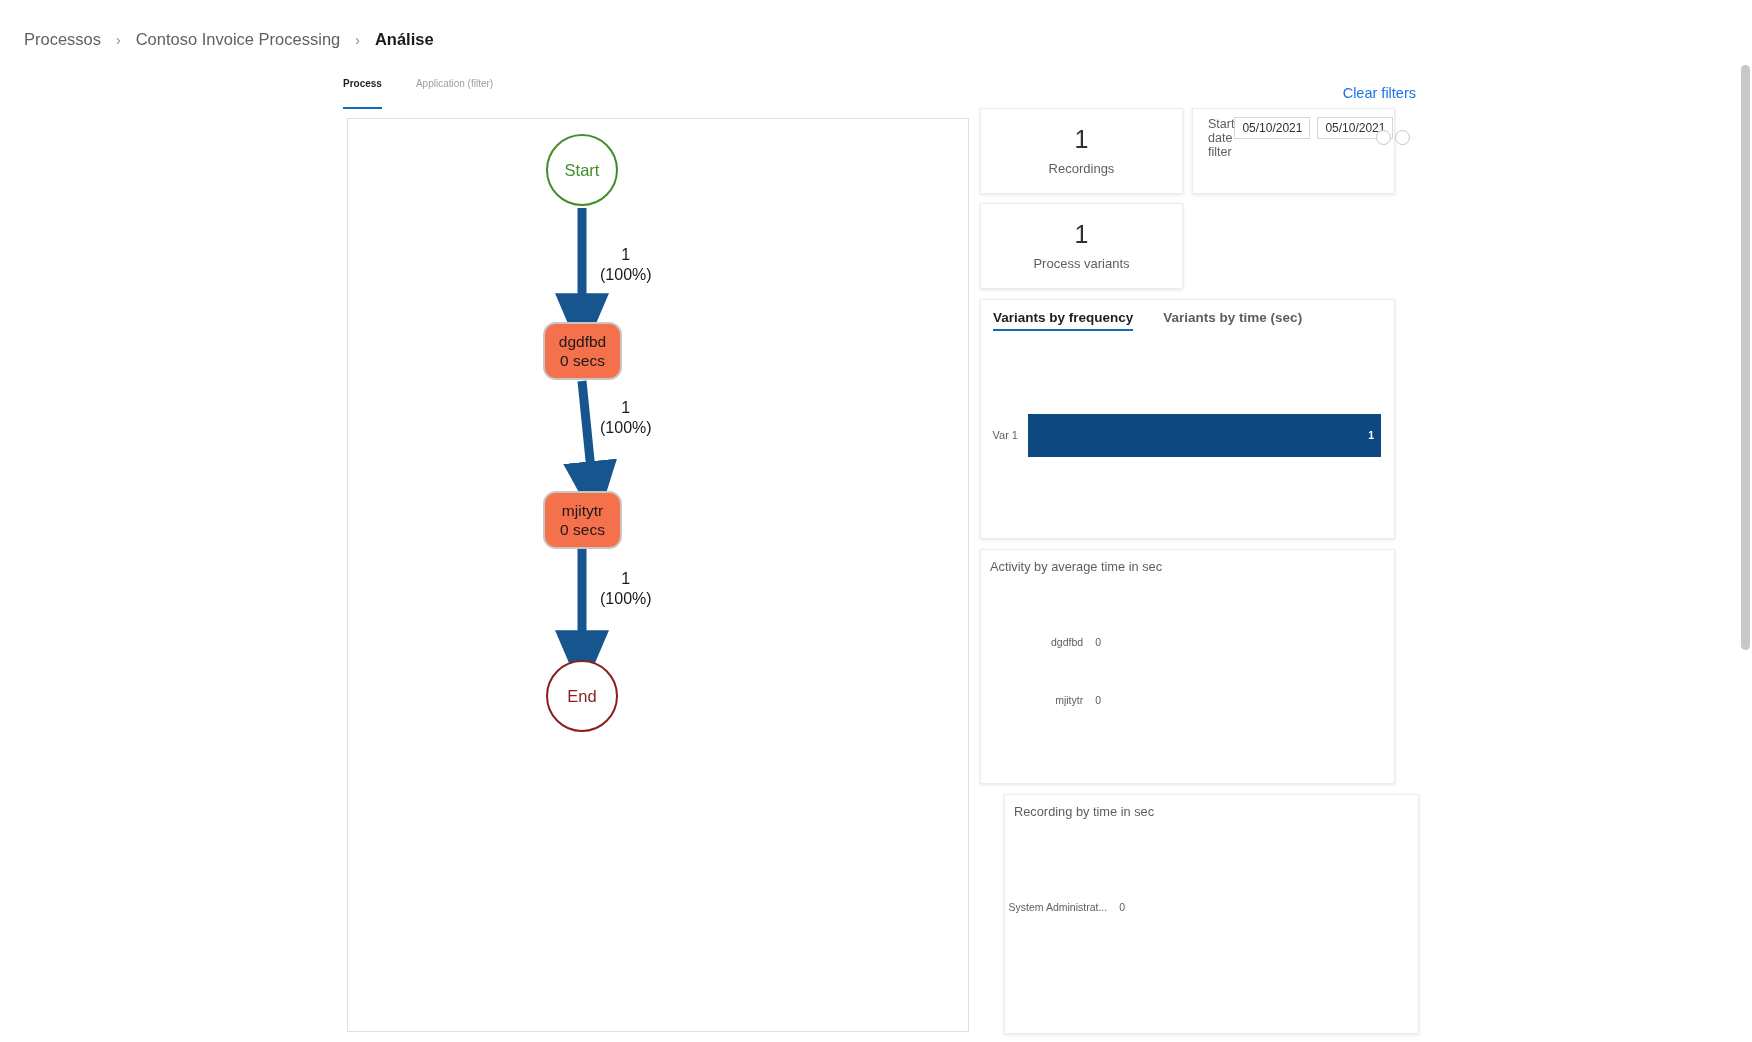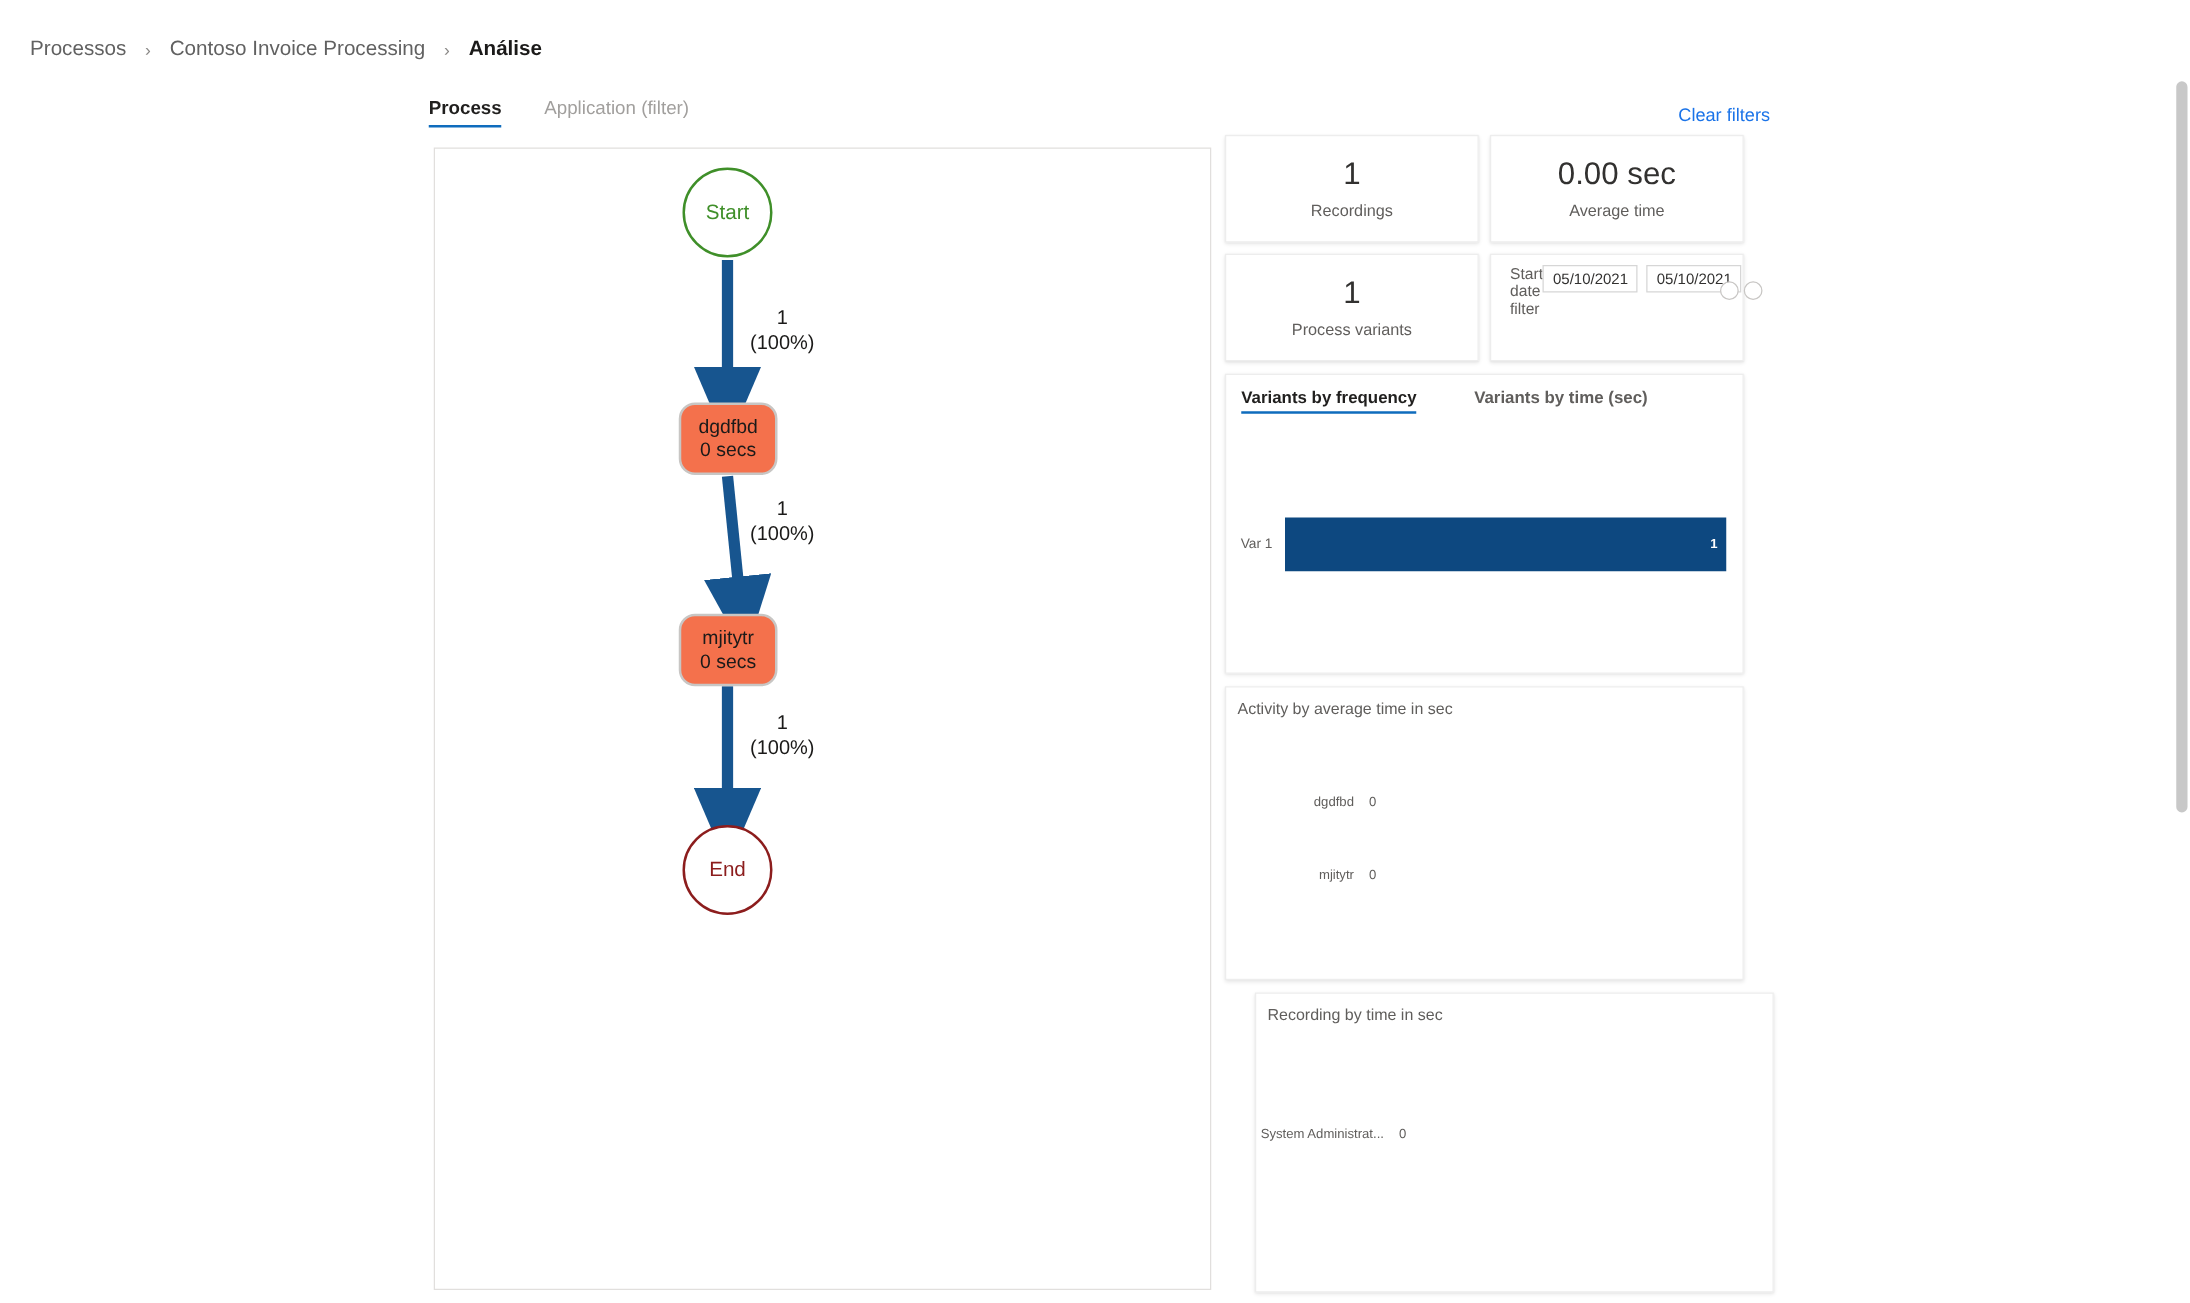--- a/index.html
+++ b/index.html
@@ -21,21 +21,21 @@
   .bc-item { color: #616161; cursor: pointer; white-space: nowrap; }
   .bc-item.current { color: #1b1a19; font-weight: 700; cursor: default; }
   .bc-sep { color: #8a8886; font-size: 14px; line-height: 1; }
 
   
   .tabs-row {
     position: absolute; left: 343px; top: 78px;
     display: flex; align-items: flex-end; gap: 34px;
   }
   .tab {
-    font-size: 15px; padding-bottom: 7px; cursor: pointer;
+    font-size: 10px; padding-bottom: 20px; cursor: pointer;
     position: relative; white-space: nowrap;
   }
   .tab.active { color: #201f1e; font-weight: 700; }
   .tab.active::after {
     content: ""; position: absolute; left: 0; right: 0; bottom: 0;
     height: 2.5px; background: #0f6cbd;
   }
   .tab.inactive { color: #a19f9d; font-weight: 400; }
 
   .clear-filters {
@@ -90,21 +90,21 @@
   .df-knob {
     position: absolute; top: 0; width: 15px; height: 15px; border-radius: 50%;
     background: #fff; border: 1.4px solid #c8c6c4;
   }
   .df-knob.left { left: 2px; }
   .df-knob.right { right: 2px; }
 
   
   .panel { background: #fff; border: 1px solid #ededed; box-shadow: 0 1.2px 3.2px rgba(0,0,0,.10), 0 .3px .9px rgba(0,0,0,.07); }
   .variants-panel { margin-top: 10px; width: 415px; height: 240px; position: relative; }
-  .vtabs { display: flex; gap: 46px; padding: 10px 12px 0 12px; align-items: flex-end; }
+  .vtabs { display: flex; gap: 30px; padding: 10px 12px 0 12px; align-items: flex-end; }
   .vtab { font-size: 13.5px; padding-bottom: 6px; position: relative; cursor: pointer; white-space: nowrap; }
   .vtab.active { color: #201f1e; font-weight: 700; }
   .vtab.active::after {
     content: ""; position: absolute; left: 0; right: 0; bottom: 0;
     height: 2px; background: #0f6cbd;
   }
   .vtab.inactive { color: #605e5c; font-weight: 700; }
 
   .vchart { position: absolute; left: 0; right: 0; top: 110px; height: 50px; display: flex; align-items: center; }
   .vchart-label { width: 35px; text-align: right; font-size: 11px; color: #605e5c; margin-left: 2px; }
@@ -224,24 +224,20 @@
           <div class="kpi-value">1</div>
           <div class="kpi-label">Recordings</div>
         </div>
         <div class="card kpi">
           <div class="kpi-value">1</div>
           <div class="kpi-label">Process variants</div>
         </div>
       </div>
 
       <div class="kpi-col">
-        <div class="card kpi">
-          <div class="kpi-value small">0.00 sec</div>
-          <div class="kpi-label">Average time</div>
-        </div>
         <div class="card datefilter">
           <div class="df-title">Start date filter</div>
           <div class="df-inputs">
             <input class="df-input" type="text" readonly="" value="05/10/2021" style="">
             <input class="df-input" type="text" readonly="" value="05/10/2021" style="">
           </div>
           <div class="df-slider">
             <div class="df-track"></div>
             <div class="df-knob left"></div>
             <div class="df-knob right"></div>

